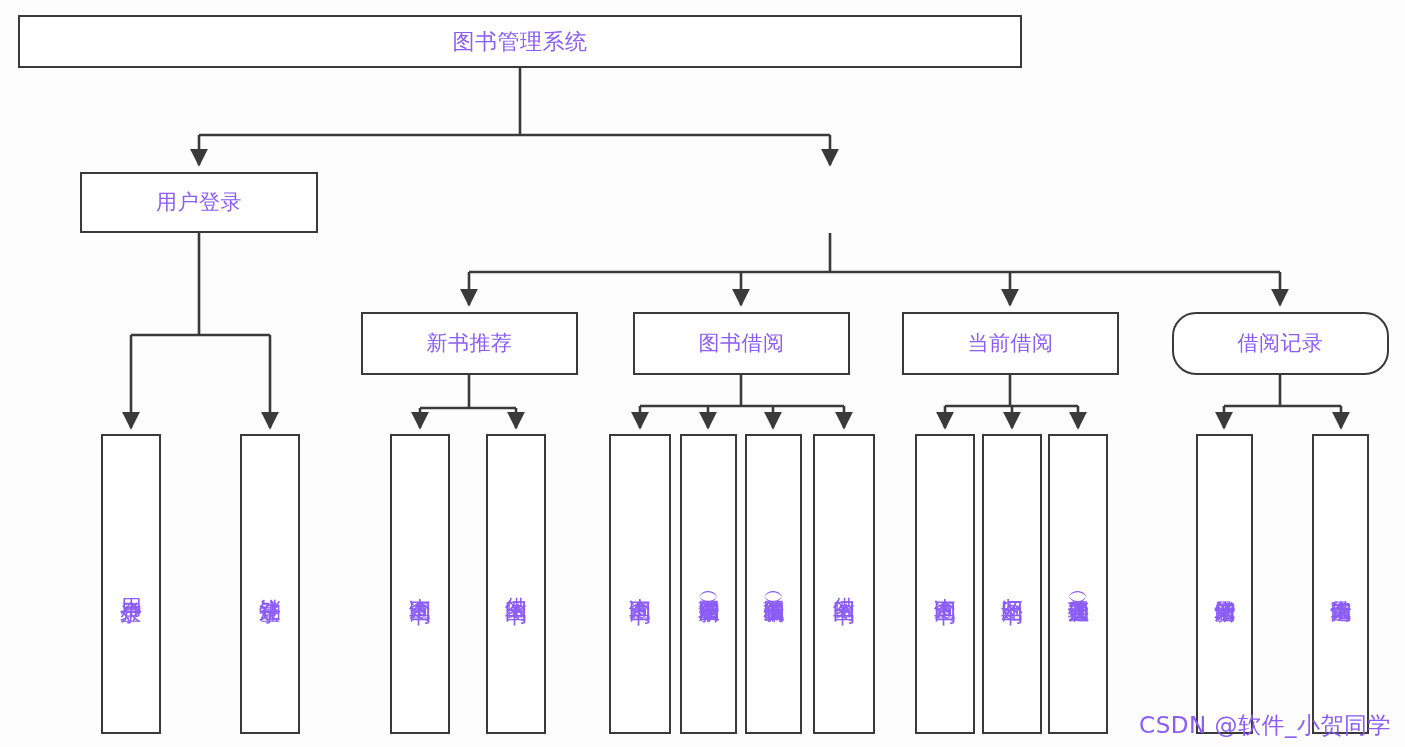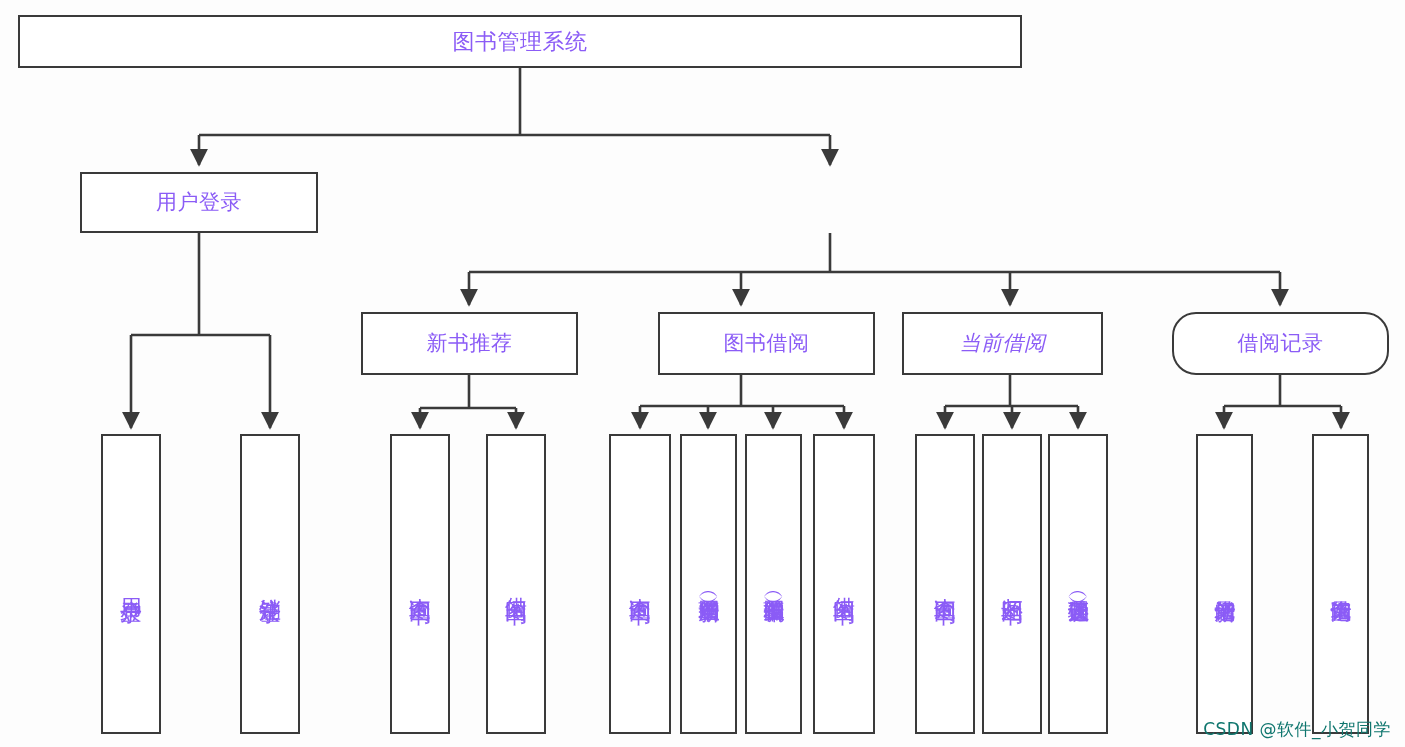--- a/index.html
+++ b/index.html
@@ -61,22 +61,22 @@
   }
   .node.leaf.tight .lbl {
     font-size: 21px;
     line-height: 1.18;
     letter-spacing: 0px;
   }
   .watermark {
     position: absolute;
     right: 14px;
     bottom: 6px;
-    font-size: 17px;
-    color: #0f766e;
+    font-size: 23px;
+    color: #8b5cf6;
     letter-spacing: 0.5px;
     z-index: 5;
     white-space: nowrap;
   }
 </style>
 </head>
 <body>
 
 <div id="canvas">
 
@@ -134,24 +134,24 @@
     <span class="lbl">图书管理系统</span>
   </div>
 
   <div class="node" style="left:80px; top:172px; width:238px; height:61px;">
     <span class="lbl">用户登录</span>
   </div>
 
   <div class="node" style="left:361px; top:312px; width:217px; height:63px;">
     <span class="lbl">新书推荐</span>
   </div>
-  <div class="node" style="left:658px; top:312px; width:217px; height:63px;">
+  <div class="node" style="left:633px; top:312px; width:217px; height:63px;">
     <span class="lbl">图书借阅</span>
   </div>
-  <div class="node" style="left:902px; top:312px; width:201px; height:63px;font-style:italic;">
+  <div class="node" style="left:902px; top:312px; width:217px; height:63px;">
     <span class="lbl">当前借阅</span>
   </div>
   <div class="node" style="left:1172px; top:312px; width:217px; height:63px;border-radius:24px;">
     <span class="lbl">借阅记录</span>
   </div>
 
   <div class="node leaf" style="left:101px; top:434px; width:60px; height:300px;">
     <span class="lbl">用户登录</span>
   </div>
   <div class="node leaf" style="left:240px; top:434px; width:60px; height:300px;">

